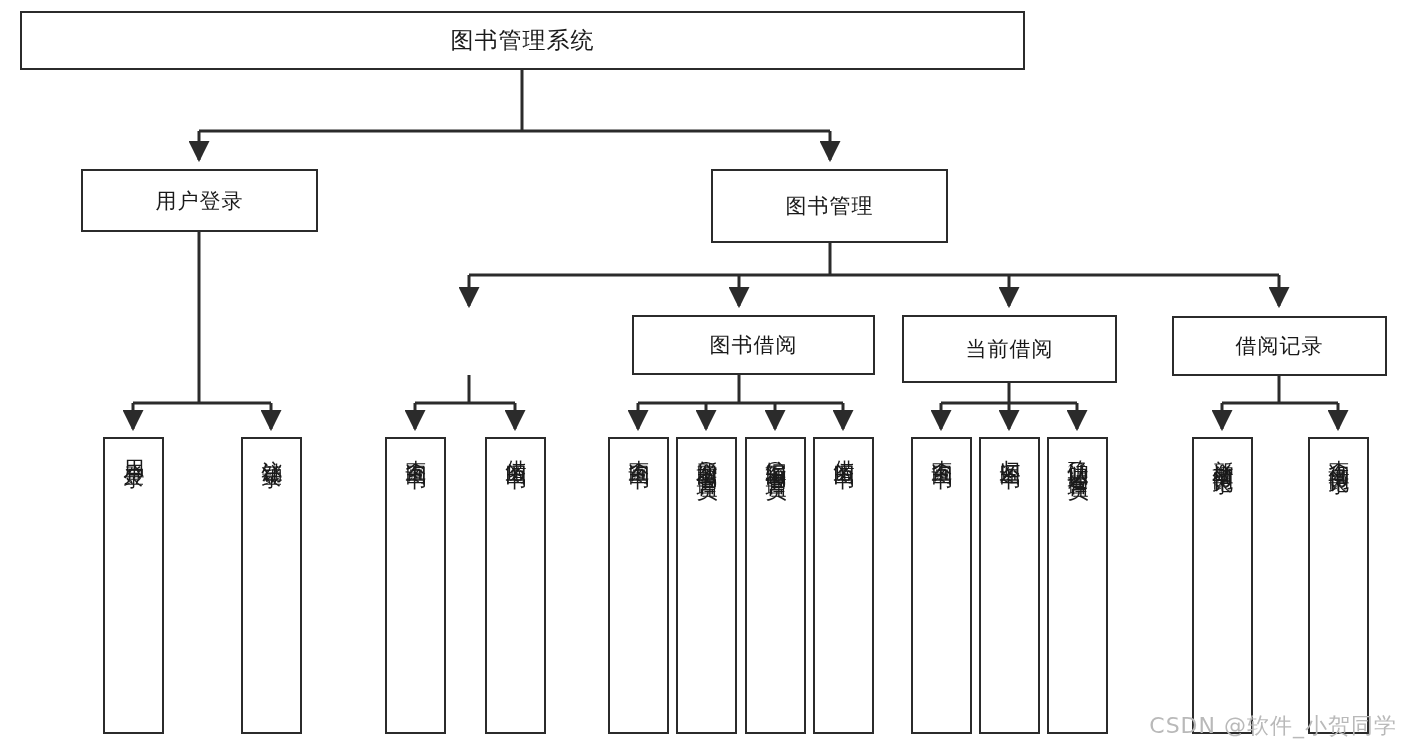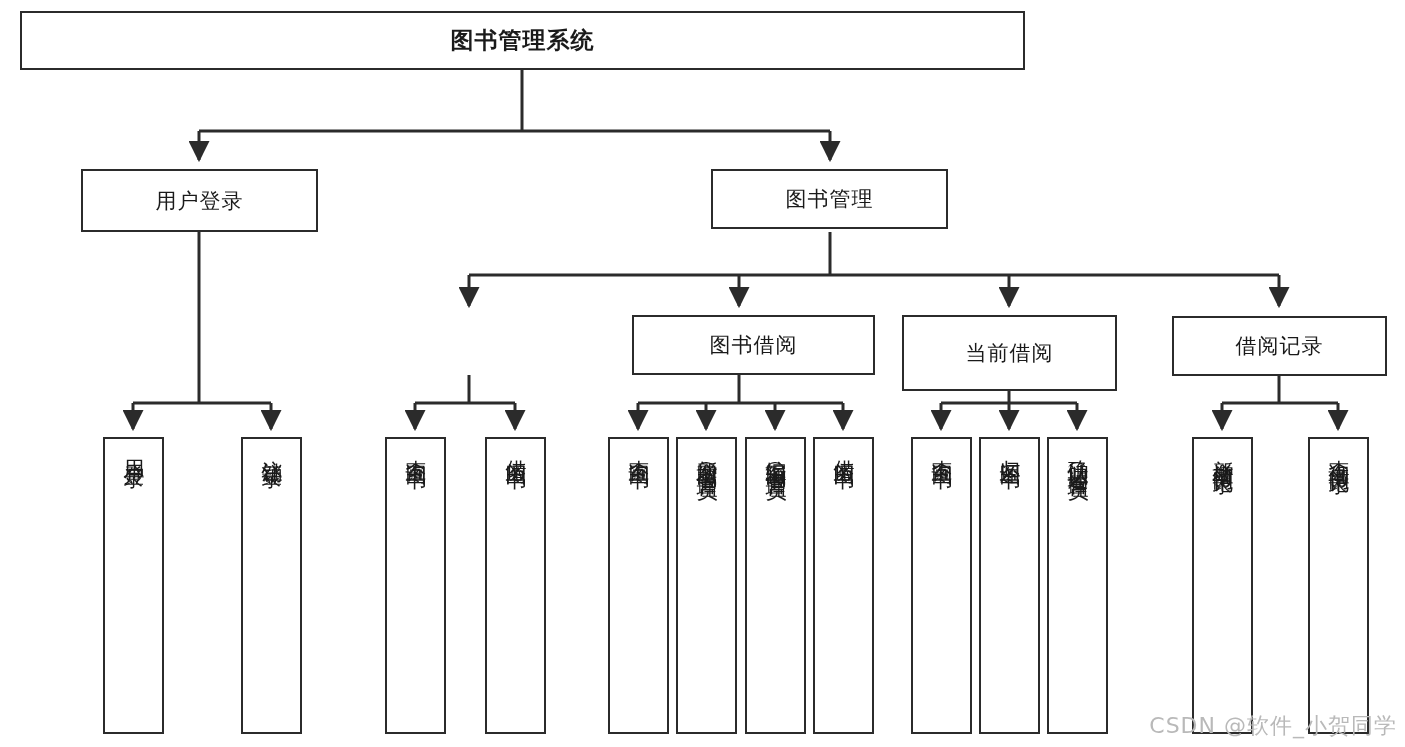--- a/index.html
+++ b/index.html
@@ -121,35 +121,35 @@
       <path d="M 1009 403 L 1009 429" marker-end="url(#arrow)"></path>
       <path d="M 1077 403 L 1077 429" marker-end="url(#arrow)"></path>
 
       <path d="M 1279 375 L 1279 403"></path>
       <path d="M 1222 403 L 1338 403"></path>
       <path d="M 1222 403 L 1222 429" marker-end="url(#arrow)"></path>
       <path d="M 1338 403 L 1338 429" marker-end="url(#arrow)"></path>
     </g>
   </svg>
 
-  <div class="node root" style="left:20px; top:11px; width:1005px; height:59px;font-weight:bold;">
+  <div class="node root" style="left:20px; top:11px; width:1005px; height:59px;">
     <span class="htext">图书管理系统</span>
   </div>
 
   <div class="node level2" style="left:81px; top:169px; width:237px; height:63px;">
     <span class="htext">用户登录</span>
   </div>
-  <div class="node level2" style="left:711px; top:169px; width:237px; height:60px;">
+  <div class="node level2" style="left:711px; top:169px; width:237px; height:74px;">
     <span class="htext">图书管理</span>
   </div>
 
   <div class="node level3" style="left:632px; top:315px; width:243px; height:60px;">
     <span class="htext">图书借阅</span>
   </div>
-  <div class="node level3" style="left:902px; top:315px; width:215px; height:76px;">
+  <div class="node level3" style="left:902px; top:315px; width:215px; height:68px;">
     <span class="htext">当前借阅</span>
   </div>
   <div class="node level3" style="left:1172px; top:316px; width:215px; height:60px;">
     <span class="htext">借阅记录</span>
   </div>
 
   <div class="node leaf" style="left:103px; top:437px; width:61px; height:297px;">
     <span class="vtext">用户登录</span>
   </div>
   <div class="node leaf" style="left:241px; top:437px; width:61px; height:297px;">

